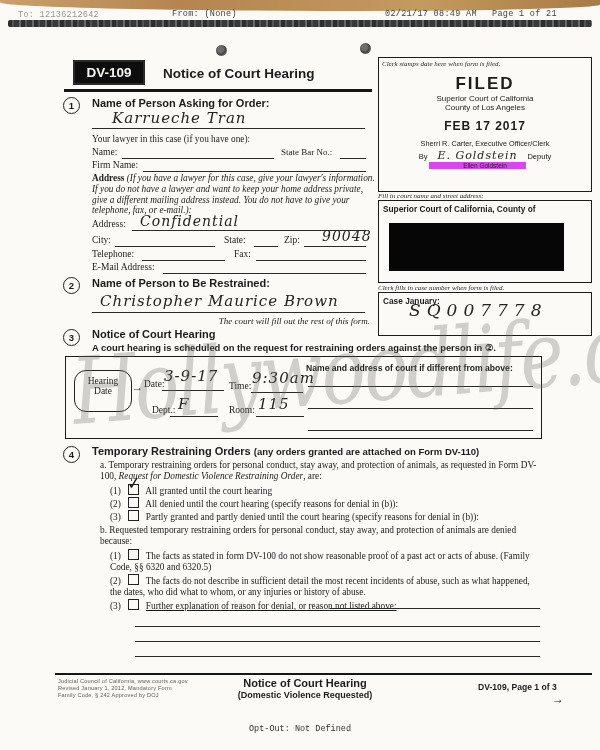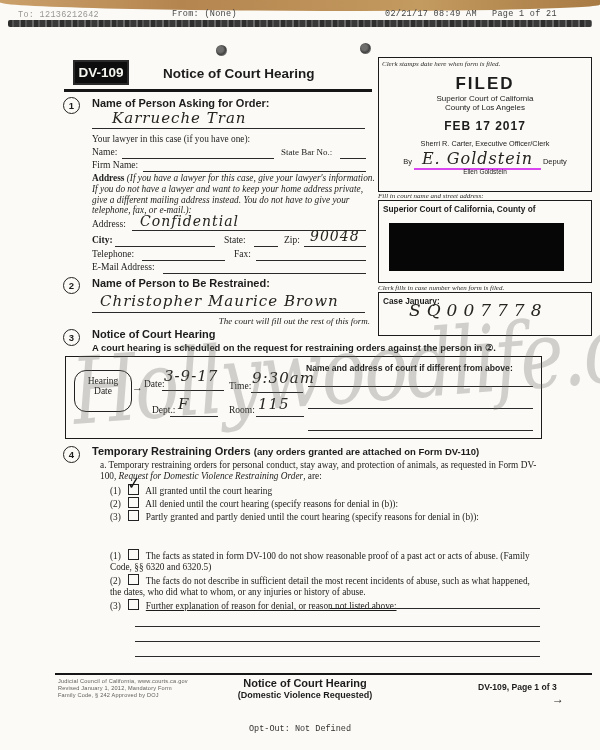--- a/index.html
+++ b/index.html
@@ -41,34 +41,34 @@
 
   <span class="abs mono faxtext" style="left:18px;top:10px;opacity:.55;">To: 12136212642</span>
   <span class="abs mono faxtext" style="left:172px;top:9px;">From: (None)</span>
   <span class="abs mono faxtext" style="left:385px;top:9px;">02/21/17 08:49 AM</span>
   <span class="abs mono faxtext" style="left:492px;top:9px;">Page 1 of 21</span>
   <div class="abs speckle"></div>
 
   <div class="abs punch" style="left:216px;top:45px;"></div>
   <div class="abs punch" style="left:360px;top:43px;"></div>
 
-  <div class="abs badge sans b" style="left:75px;top:62px;width:52px;height:21px;line-height:21px;font-size:13.5px;">DV-109</div>
+  <div class="abs badge sans b" style="left:75px;top:62px;width:68px;height:21px;line-height:21px;font-size:13.5px;">DV-109</div>
   <span class="abs sans b" style="left:163px;top:66px;font-size:13.5px;">Notice of Court Hearing</span>
   <div class="abs rule" style="left:64px;top:89px;width:308px;height:2.6px;"></div>
 
   <div class="abs box" style="left:378px;top:57px;width:212px;height:133px;">
     <div class="cap" style="margin:2px 3px;">Clerk stamps date here when form is filed.</div>
     <div class="sans b" style="text-align:center;font-size:17px;letter-spacing:2px;margin-top:6px;">FILED</div>
     <div class="sans" style="text-align:center;font-size:8px;">Superior Court of California</div>
     <div class="sans" style="text-align:center;font-size:8px;">County of Los Angeles</div>
     <div class="sans b" style="text-align:center;font-size:12px;margin-top:7px;letter-spacing:1px;">FEB 17 2017</div>
     <div class="sans" style="text-align:center;font-size:7.3px;margin-top:6px;">Sherri R. Carter, Executive Officer/Clerk</div>
     <div style="text-align:center;font-size:7.5px;margin-top:1px;">
       <span class="sans">By</span>
-      <span class="hand" style="font-size:16px;border-bottom:2px solid #d946ef;padding:0 8px;">E. Goldstein</span>
+      <span class="hand" style="font-size:11px;border-bottom:7px solid #d946ef;padding:0 8px;">E. Goldstein</span>
       <span class="sans">Deputy</span>
     </div>
     <div class="sans" style="text-align:center;font-size:6.5px;">Ellen Goldstein</div>
   </div>
 
   <div class="abs cap" style="left:378px;top:192px;">Fill in court name and street address:</div>
   <div class="abs box" style="left:378px;top:200px;width:212px;height:81px;">
     <div class="sans b" style="font-size:8.3px;margin:3px 4px;">Superior Court of California, County of</div>
     <div class="redact" style="position:absolute;left:10px;top:22px;width:175px;height:48px;"></div>
   </div>
@@ -87,26 +87,26 @@
   <span class="abs serif lbl" style="left:92px;top:147px;">Name:</span>
   <span class="abs blank" style="left:122px;top:147px;width:152px;"></span>
   <span class="abs serif" style="left:281px;top:147px;font-size:9px;">State Bar No.:</span>
   <span class="abs blank" style="left:340px;top:147px;width:26px;"></span>
   <span class="abs serif lbl" style="left:92px;top:160px;">Firm Name:</span>
   <span class="abs blank" style="left:143px;top:160px;width:223px;"></span>
   <div class="abs serif i" style="left:92px;top:173px;width:283px;font-size:9.3px;line-height:1.16;"><span class="b" style="font-style:normal;">Address</span> <span>(If you have a lawyer for this case, give your lawyer's information. If you do not have a lawyer and want to keep your home address private, give a different mailing address instead. You do not have to give your telephone, fax, or e-mail.):</span></div>
   <span class="abs serif lbl" style="left:92px;top:219px;">Address:</span>
   <span class="abs hand" style="left:140px;top:213px;font-size:14px;">Confidential</span>
   <span class="abs blank" style="left:132px;top:219px;width:234px;"></span>
-  <span class="abs serif lbl" style="left:92px;top:235px;font-weight:bold;">City:</span>
+  <span class="abs serif lbl" style="left:92px;top:235px;">City:</span>
   <span class="abs blank" style="left:115px;top:235px;width:100px;"></span>
   <span class="abs serif lbl" style="left:224px;top:235px;">State:</span>
   <span class="abs blank" style="left:254px;top:235px;width:24px;"></span>
   <span class="abs serif lbl" style="left:284px;top:235px;">Zip:</span>
-  <span class="abs hand" style="left:310px;top:228px;font-size:14px;">90048</span>
+  <span class="abs hand" style="left:322px;top:228px;font-size:14px;">90048</span>
   <span class="abs blank" style="left:304px;top:235px;width:62px;"></span>
   <span class="abs serif lbl" style="left:92px;top:249px;">Telephone:</span>
   <span class="abs blank" style="left:142px;top:249px;width:83px;"></span>
   <span class="abs serif lbl" style="left:234px;top:249px;">Fax:</span>
   <span class="abs blank" style="left:256px;top:249px;width:110px;"></span>
   <span class="abs serif lbl" style="left:92px;top:262px;">E-Mail Address:</span>
   <span class="abs blank" style="left:163px;top:262px;width:203px;"></span>
 
   <div class="abs numc" style="left:63px;top:277px;">2</div>
   <span class="abs sans b" style="left:92px;top:277px;font-size:11px;">Name of Person to Be Restrained:</span>
@@ -155,20 +155,21 @@
     <span>(2)</span>&nbsp;&nbsp;
     <span class="chk"></span>&nbsp;&nbsp;
     <span>All denied until the court hearing (specify reasons for denial in (b)):</span>
   </div>
   <div class="abs serif itemtxt" style="left:110px;top:510px;width:430px;">
     <span>(3)</span>&nbsp;&nbsp;
     <span class="chk"></span>&nbsp;&nbsp;
     <span>Partly granted and partly denied until the court hearing (specify reasons for denial in (b)):</span>
   </div>
 
+  <div class="abs serif itemtxt" style="left:100px;top:525px;width:440px;">b. Requested temporary restraining orders for personal conduct, stay away, and protection of animals are denied because:</div>
 
   <div class="abs serif itemtxt" style="left:110px;top:549px;width:428px;">
     <span>(1)</span>&nbsp;&nbsp;
     <span class="chk"></span>&nbsp;&nbsp;
     <span>The facts as stated in form DV-100 do not show reasonable proof of a past act or acts of abuse. (Family Code, §§ 6320 and 6320.5)</span>
   </div>
   <div class="abs serif itemtxt" style="left:110px;top:574px;width:428px;">
     <span>(2)</span>&nbsp;&nbsp;
     <span class="chk"></span>&nbsp;&nbsp;
     <span>The facts do not describe in sufficient detail the most recent incidents of abuse, such as what happened, the dates, who did what to whom, or any injuries or history of abuse.</span>

